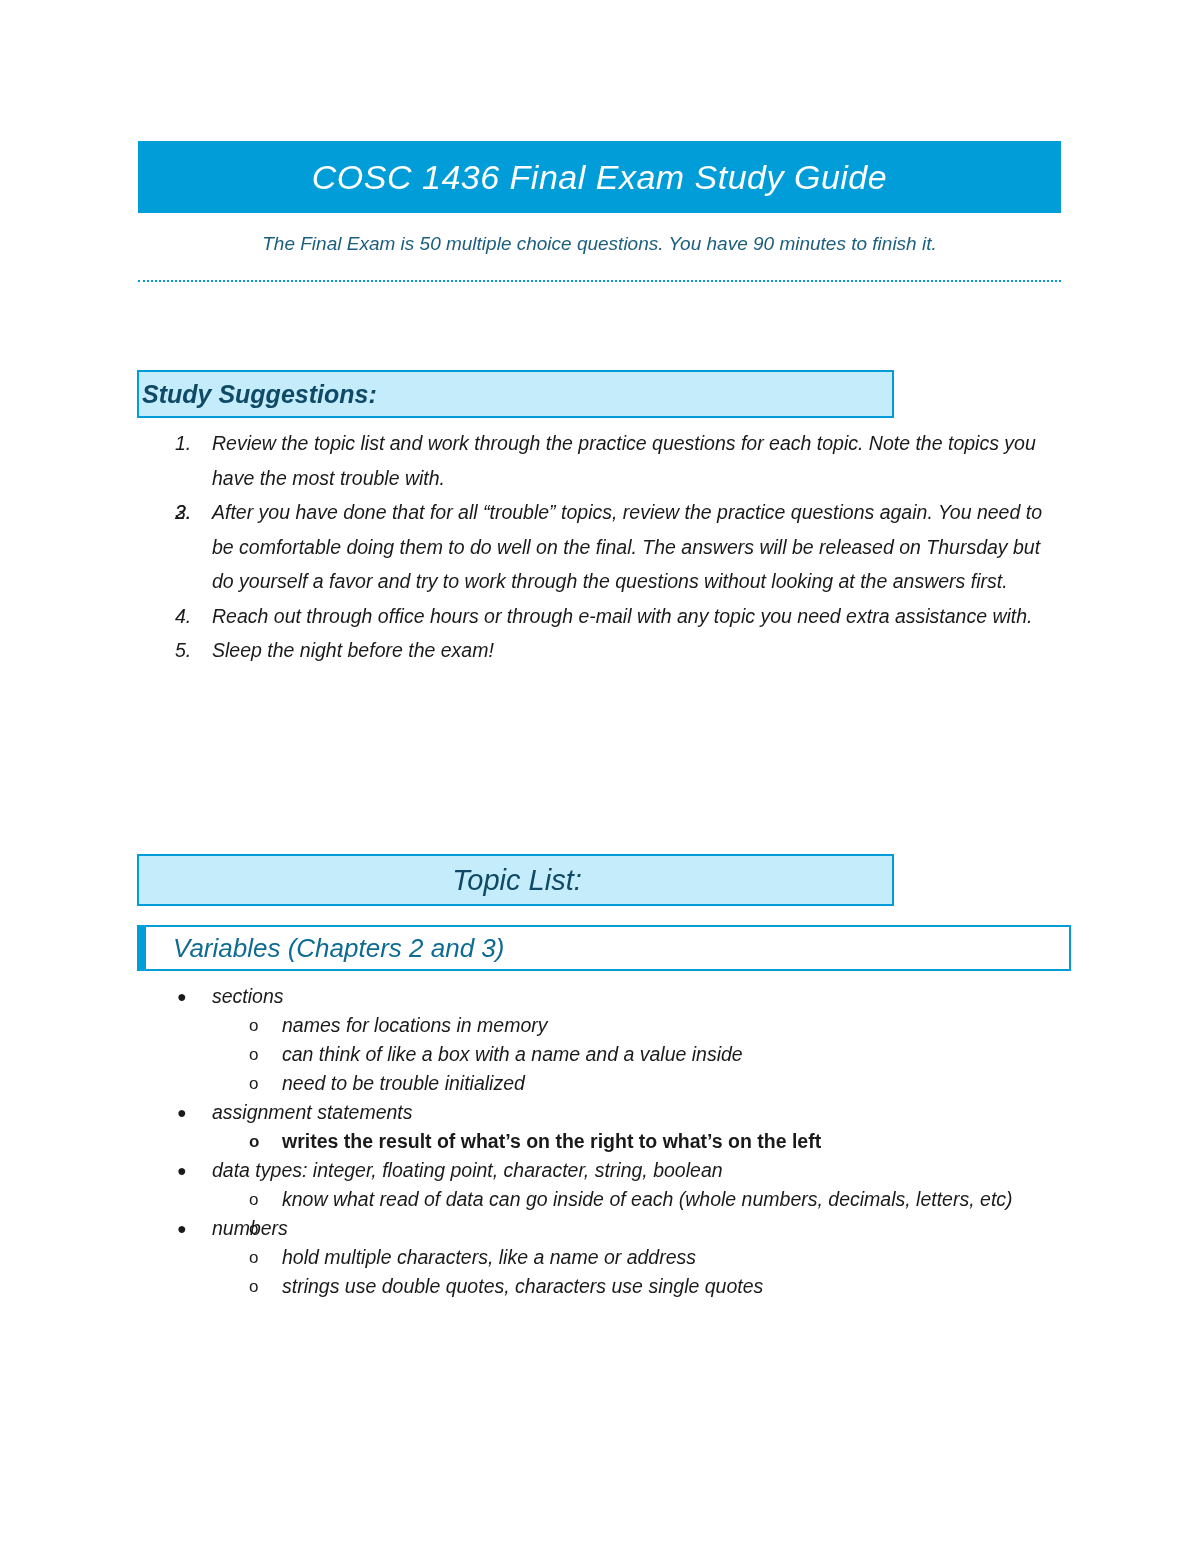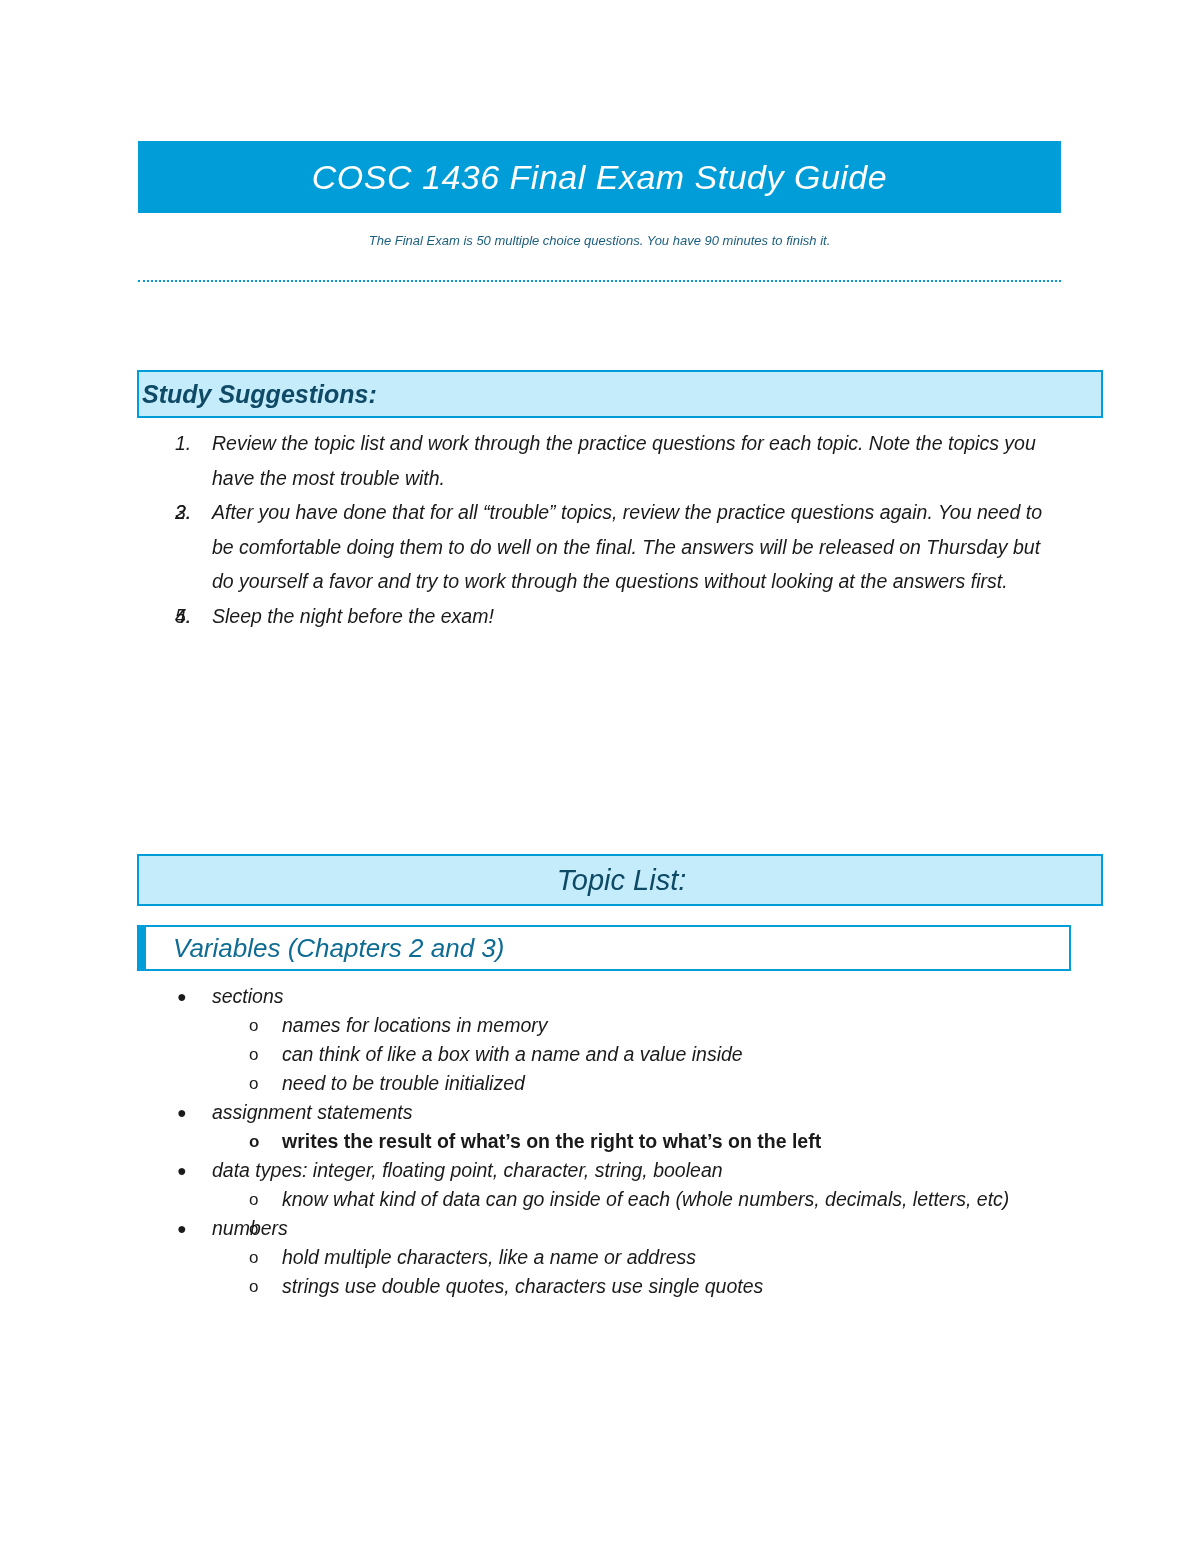--- a/index.html
+++ b/index.html
@@ -36,33 +36,33 @@
       color: #ffffff;
       font-size: 34px;
       letter-spacing: 0.5px;
     }
     .subtitle {
       position: absolute;
       left: 138px; top: 233px;
       width: 923px;
       text-align: center;
       font-style: italic;
-      font-size: 13px;
+      font-size: 19px;
       color: #1b5e7e;
     }
     .dotted-rule {
       position: absolute;
       left: 138px; top: 280px;
       width: 923px; height: 0;
       border-top: 2px dotted #009dd9;
     }
     .section-box {
       position: absolute;
       left: 137px;
-      width: 966px;
+      width: 757px;
       background: #c5ecfb;
       border: 2px solid #009dd9;
       box-sizing: border-box;
       display: flex;
       align-items: center;
     }
     .section-box.study { top: 370px; height: 48px; }
     .section-box.topics { top: 854px; height: 52px; justify-content: center; }
     .section-box h2 {
       margin: 0 0 0 3px;
@@ -173,20 +173,21 @@
     </li>
     <li>
       <span class="num">2.</span>
     </li>
     <li>
       <span class="num">3.</span>
       <span>After you have done that for all “trouble” topics, review the practice questions again. You need to be comfortable doing them to do well on the final. The answers will be released on Thursday but do yourself a favor and try to work through the questions without looking at the answers first.</span>
     </li>
     <li>
       <span class="num">4.</span>
+      <span>Reach out through office hours or through e-mail with any topic you need extra assistance with.</span>
     </li>
     <li>
       <span class="num">5.</span>
       <span>Sleep the night before the exam!</span>
     </li>
   </ol>
 
   <div class="section-box topics">
     <h2>Topic List:</h2>
   </div>
@@ -223,21 +224,21 @@
           <span>writes the result of what’s on the right to what’s on the left</span>
         </li>
       </ul>
     </li>
     <li>
       <span class="bullet">●</span>
       <span>data types: integer, floating point, character, string, boolean</span>
       <ul class="sub">
         <li>
           <span class="circle">o</span>
-          <span>know what kind of data can go inside of each (whole numbers, decimals, letters, etc)</span>
+          <span>know what read of data can go inside of each (whole numbers, decimals, letters, etc)</span>
         </li>
         <li>
           <span class="circle">o</span>
         </li>
       </ul>
     </li>
     <li>
       <span class="bullet">●</span>
       <span>numbers</span>
       <ul class="sub">

